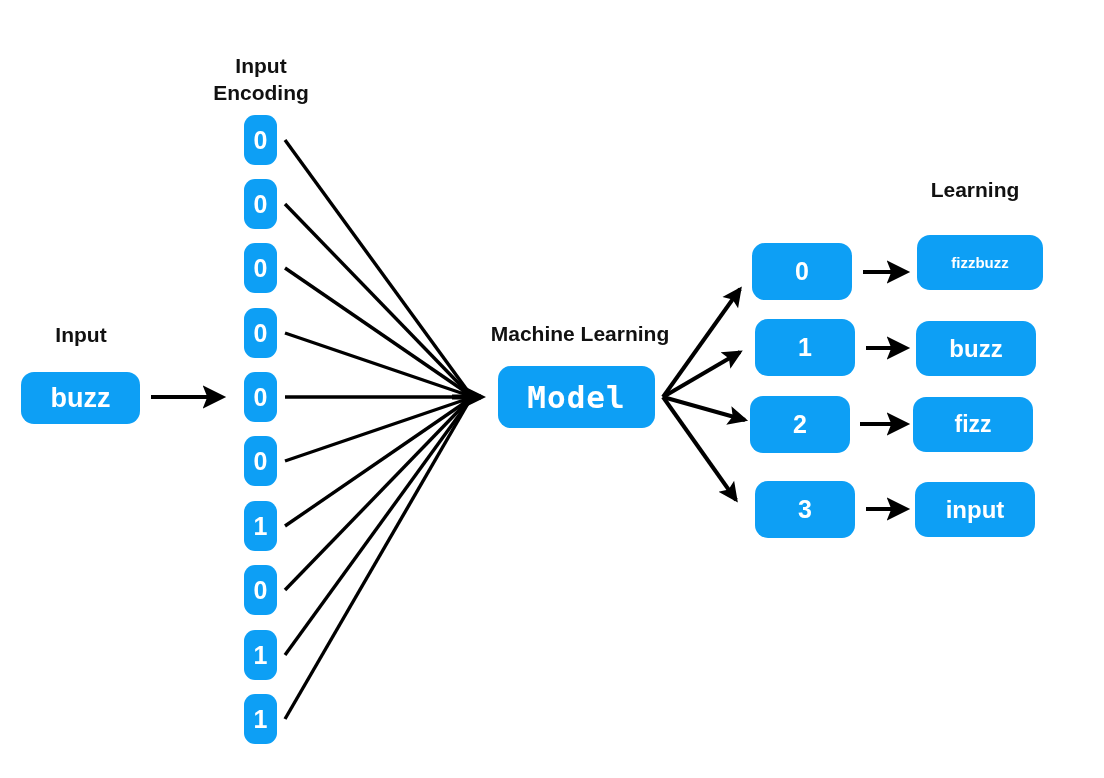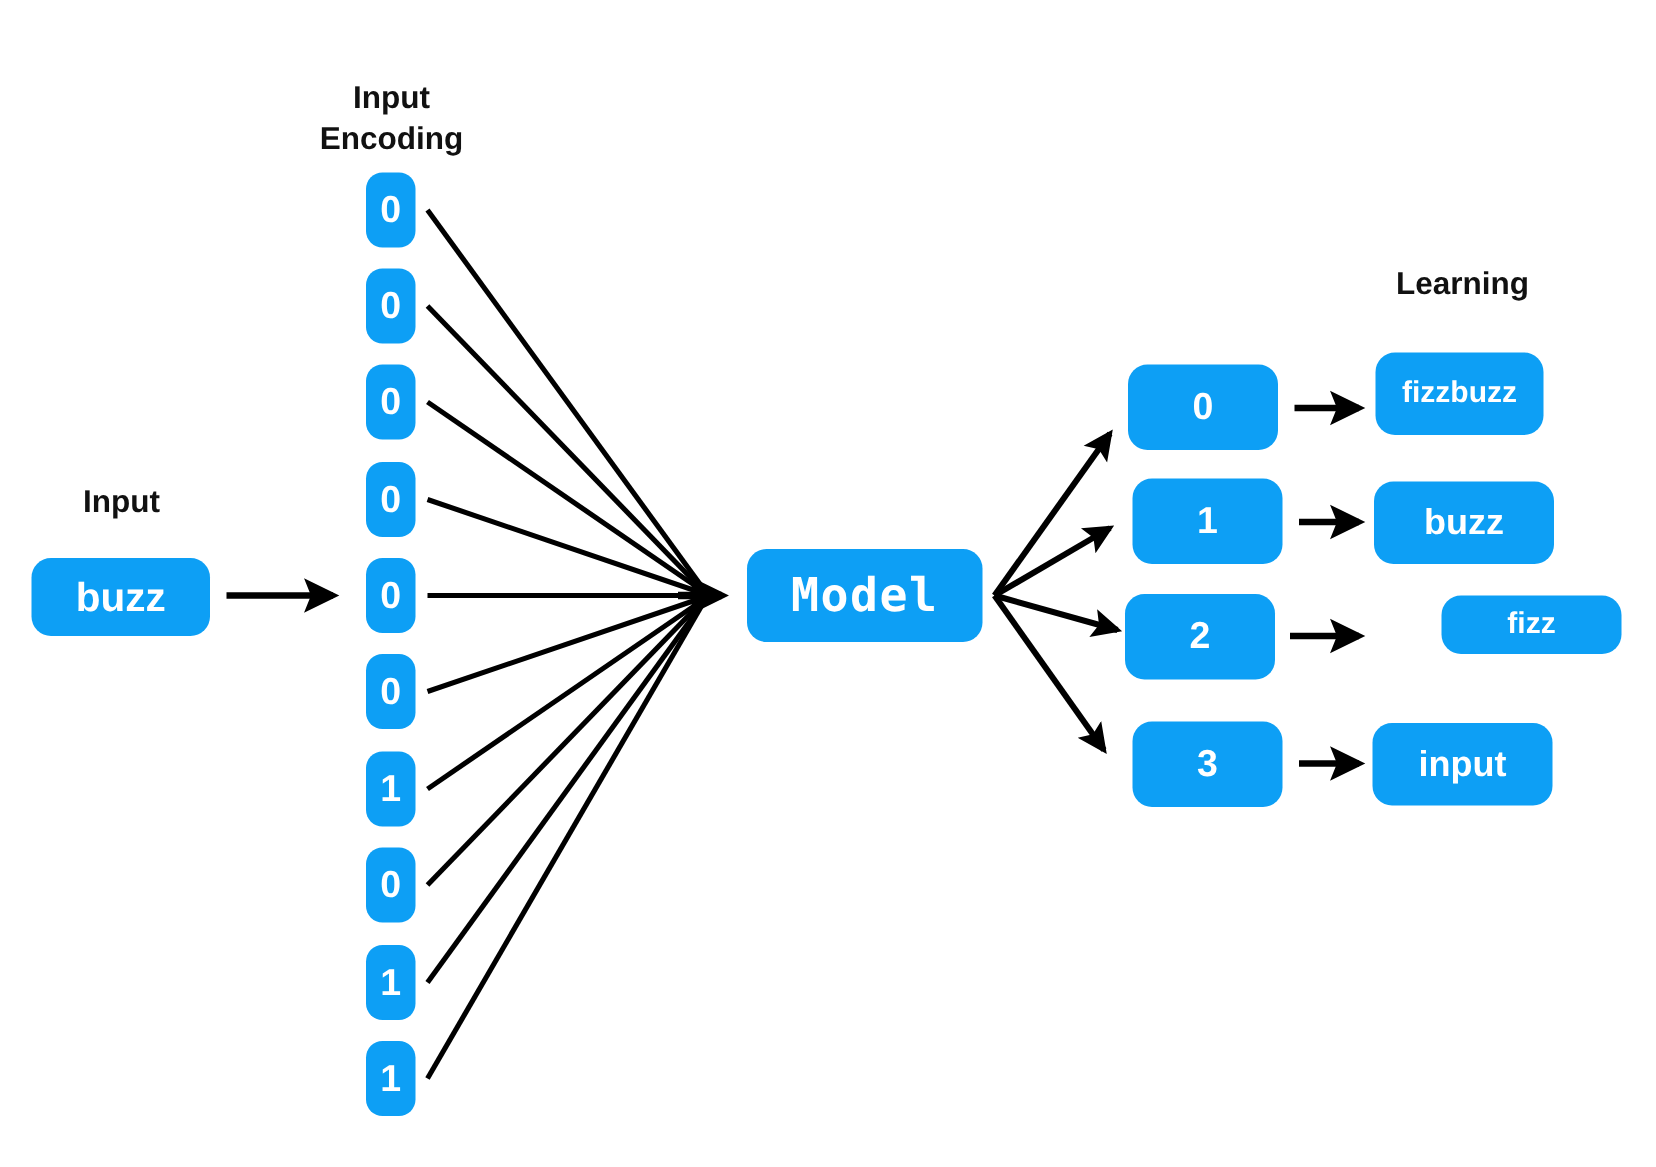--- a/index.html
+++ b/index.html
@@ -112,20 +112,21 @@
       <line x1="860" y1="424" x2="906" y2="424"></line>
       <line x1="866" y1="509" x2="906" y2="509"></line>
     </g>
   </svg>
 
   <div class="caption" style="left:20px; top:321px; width:122px;">Input</div>
 
   <div class="caption" style="left:190px; top:52px; width:142px;">Input
 Encoding</div>
 
+  <div class="caption" style="left:480px; top:320px; width:200px;">Machine Learning</div>
 
 
   <div class="caption" style="left:912px; top:176px; width:126px;">Learning</div>
 
   <div class="node io-box" style="left:21px; top:372px; width:119px; height:52px;">buzz</div>
 
   <div class="node bit" style="left:244px; top:115px;">0</div>
   <div class="node bit" style="left:244px; top:179px;">0</div>
   <div class="node bit" style="left:244px; top:243px;">0</div>
   <div class="node bit" style="left:244px; top:308px;">0</div>
@@ -136,18 +137,18 @@
   <div class="node bit" style="left:244px; top:630px;">1</div>
   <div class="node bit" style="left:244px; top:694px;">1</div>
 
   <div class="node model-box" style="left:498px; top:366px; width:157px; height:62px;">Model</div>
 
   <div class="node io-box" style="left:752px; top:243px; width:100px; height:57px; font-size:25px;">0</div>
   <div class="node io-box" style="left:755px; top:319px; width:100px; height:57px; font-size:25px;">1</div>
   <div class="node io-box" style="left:750px; top:396px; width:100px; height:57px; font-size:25px;">2</div>
   <div class="node io-box" style="left:755px; top:481px; width:100px; height:57px; font-size:25px;">3</div>
 
-  <div class="node io-box" style="left:917px; top:235px; width:112px; height:55px; font-size:20px;">fizzbuzz</div>
+  <div class="node io-box" style="left:917px; top:235px; width:126px; height:55px; font-size:15px;">fizzbuzz</div>
   <div class="node io-box" style="left:916px; top:321px; width:120px; height:55px; font-size:24px;">buzz</div>
-  <div class="node io-box" style="left:913px; top:397px; width:120px; height:39px; font-size:20px;margin-left:48px;">fizz</div>
+  <div class="node io-box" style="left:913px; top:397px; width:120px; height:55px; font-size:23px;">fizz</div>
   <div class="node io-box" style="left:915px; top:482px; width:120px; height:55px; font-size:24px;">input</div>
 
 </div>
 
 </body></html>

